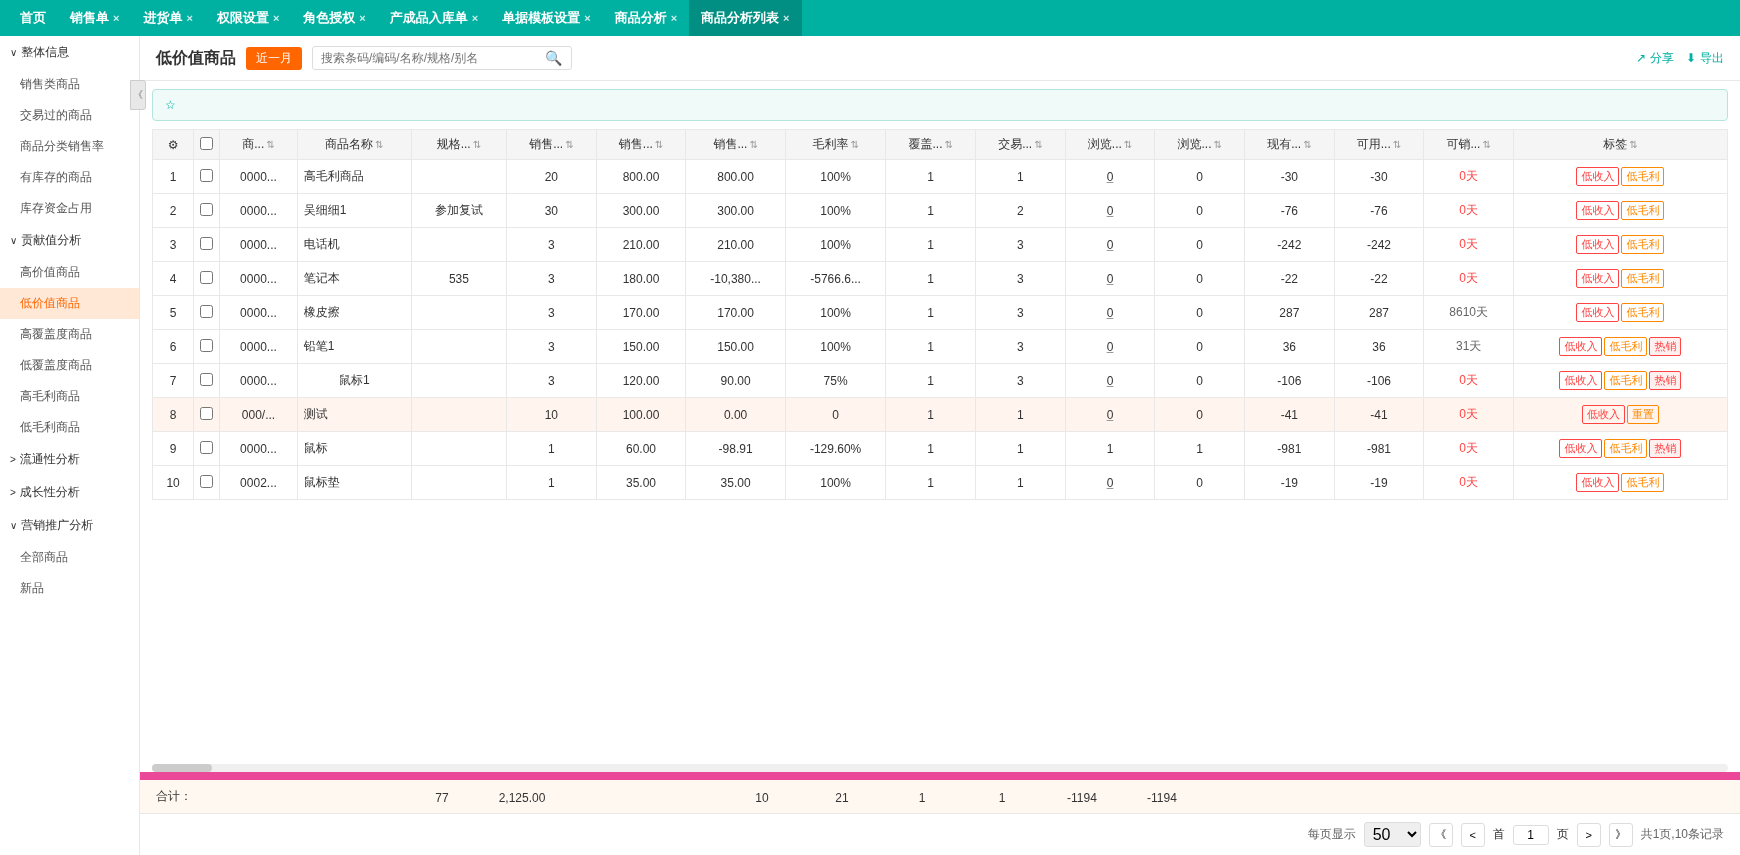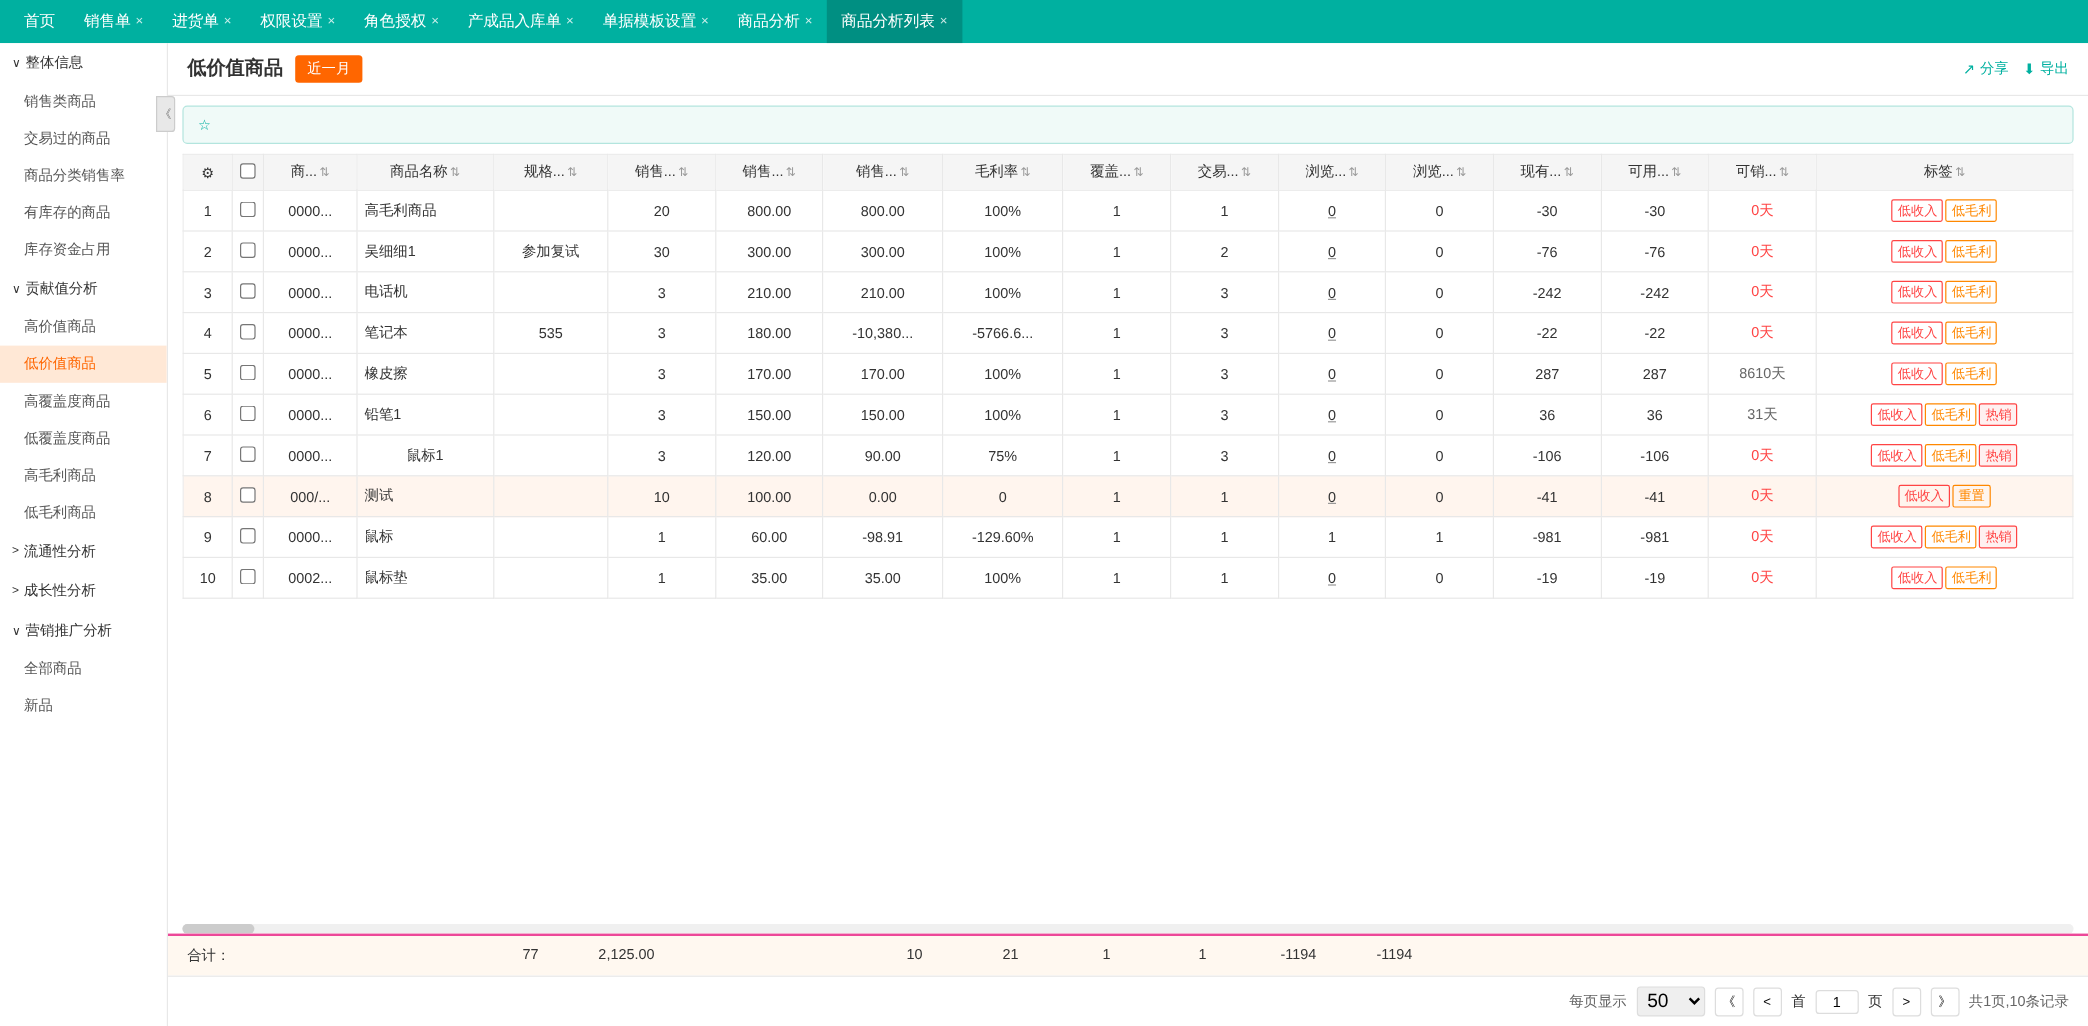--- a/index.html
+++ b/index.html
@@ -16,20 +16,21 @@
     }
     .top-nav .nav-item {
       color: #fff;
       padding: 0 12px;
       height: 36px;
       display: flex;
       align-items: center;
       cursor: pointer;
       font-size: 13px;
       white-space: nowrap;
+      font-weight: bold;
     }
     .top-nav .nav-item.active { background: #008f82; }
     .nav-close { margin-left: 4px; font-size: 11px; opacity: 0.8; }
     
     
     .main-layout {
       display: flex;
       height: calc(855px - 36px);
     }
     
@@ -206,23 +207,23 @@
     .tag-overstock { color: #ff8800; border-color: #ff8800; }
     
     .zero-day { color: #ff4444; }
     .days-text { color: #666; }
     
     .underline-zero { text-decoration: underline; text-decoration-color: #999; }
     
     
     .table-footer {
       display: flex;
-      align-items: flex-start;
+      align-items: flex-end;
       padding: 8px 16px;
-      border-top: 2px solid #ec4899;
+      border-top: 8px solid #ec4899;
       background: #fff8f0;
       flex-shrink: 0;
       gap: 20px;
       font-size: 12px;
     }
     .footer-total-label { font-weight: 500; color: #333; }
     .footer-cell { min-width: 60px; text-align: center; color: #333; }
     
     
     .pagination-bar {
@@ -366,20 +367,24 @@
 
   <div class="sidebar-collapse-btn">
     <span>《</span>
   </div>
 
   <div class="content-area">
 
     <div class="content-header">
       <span class="page-title">低价值商品</span>
       <button class="time-filter-btn">近一月</button>
+      <div class="search-box">
+        <input type="text" placeholder="搜索条码/编码/名称/规格/别名" style="">
+        <span class="search-icon">🔍</span>
+      </div>
       <div class="header-right">
         <div class="action-btn">
           <span>↗</span>
           <span>分享</span>
         </div>
         <div class="action-btn">
           <span>⬇</span>
           <span>导出</span>
         </div>
       </div>

